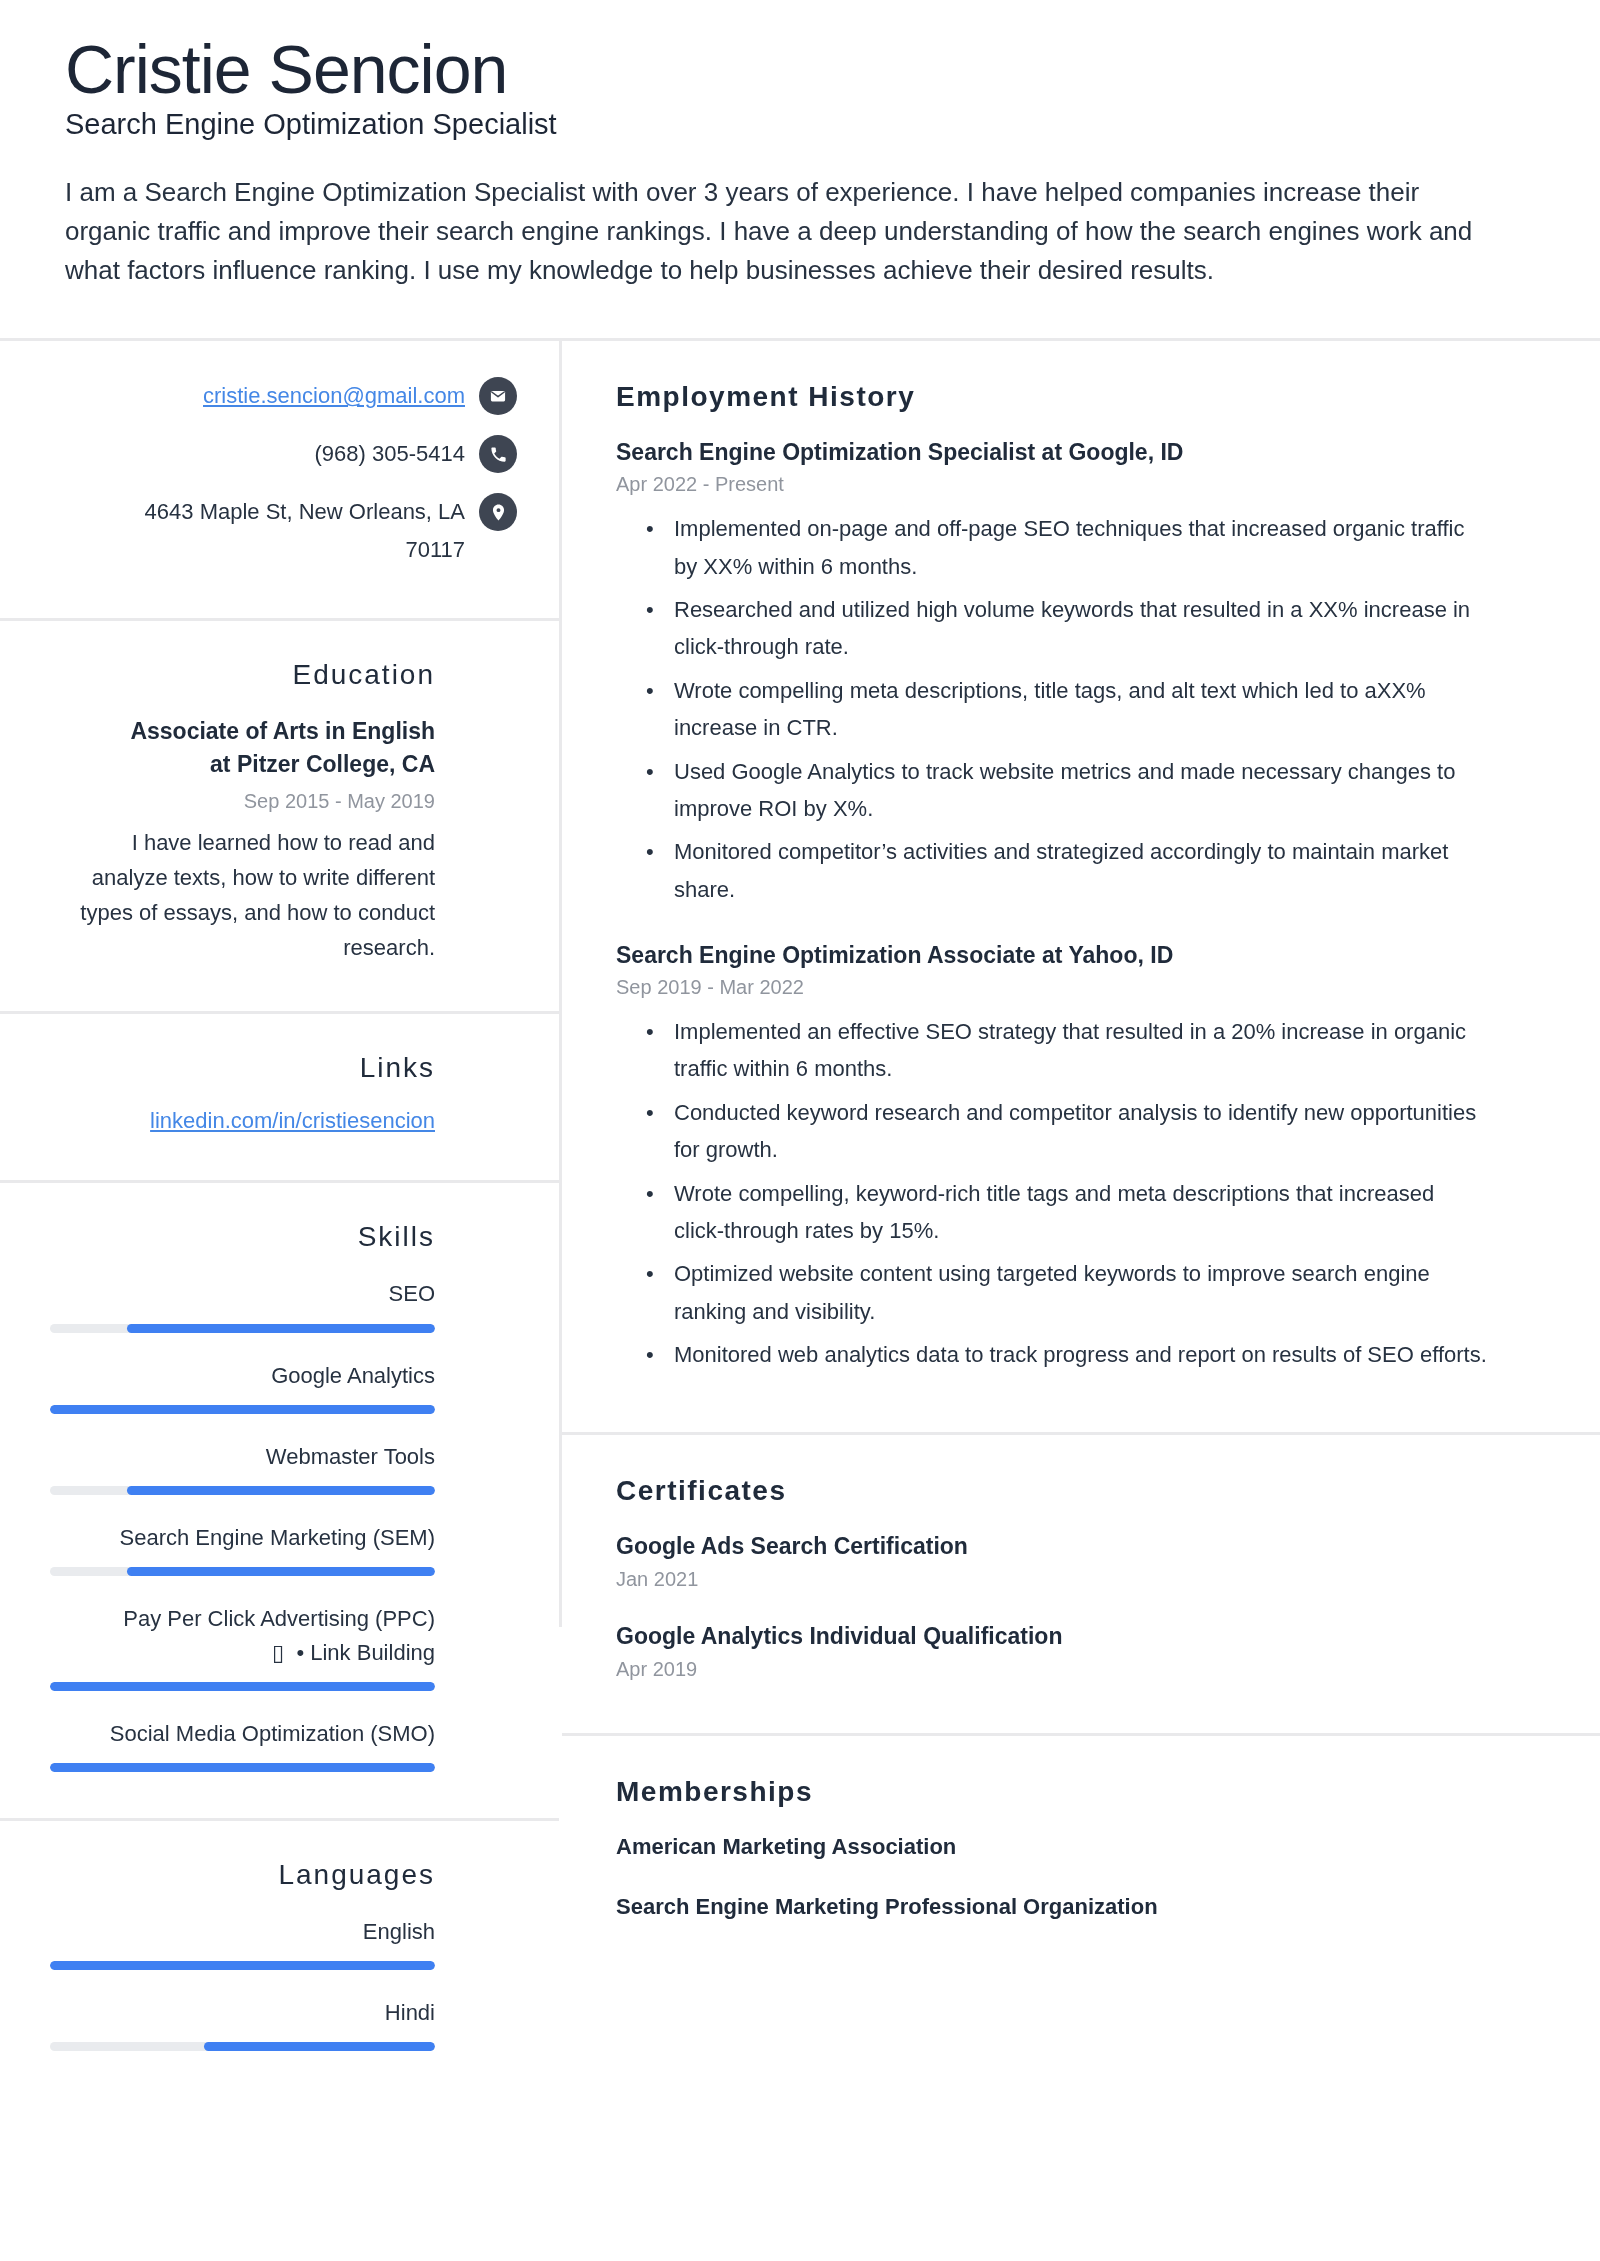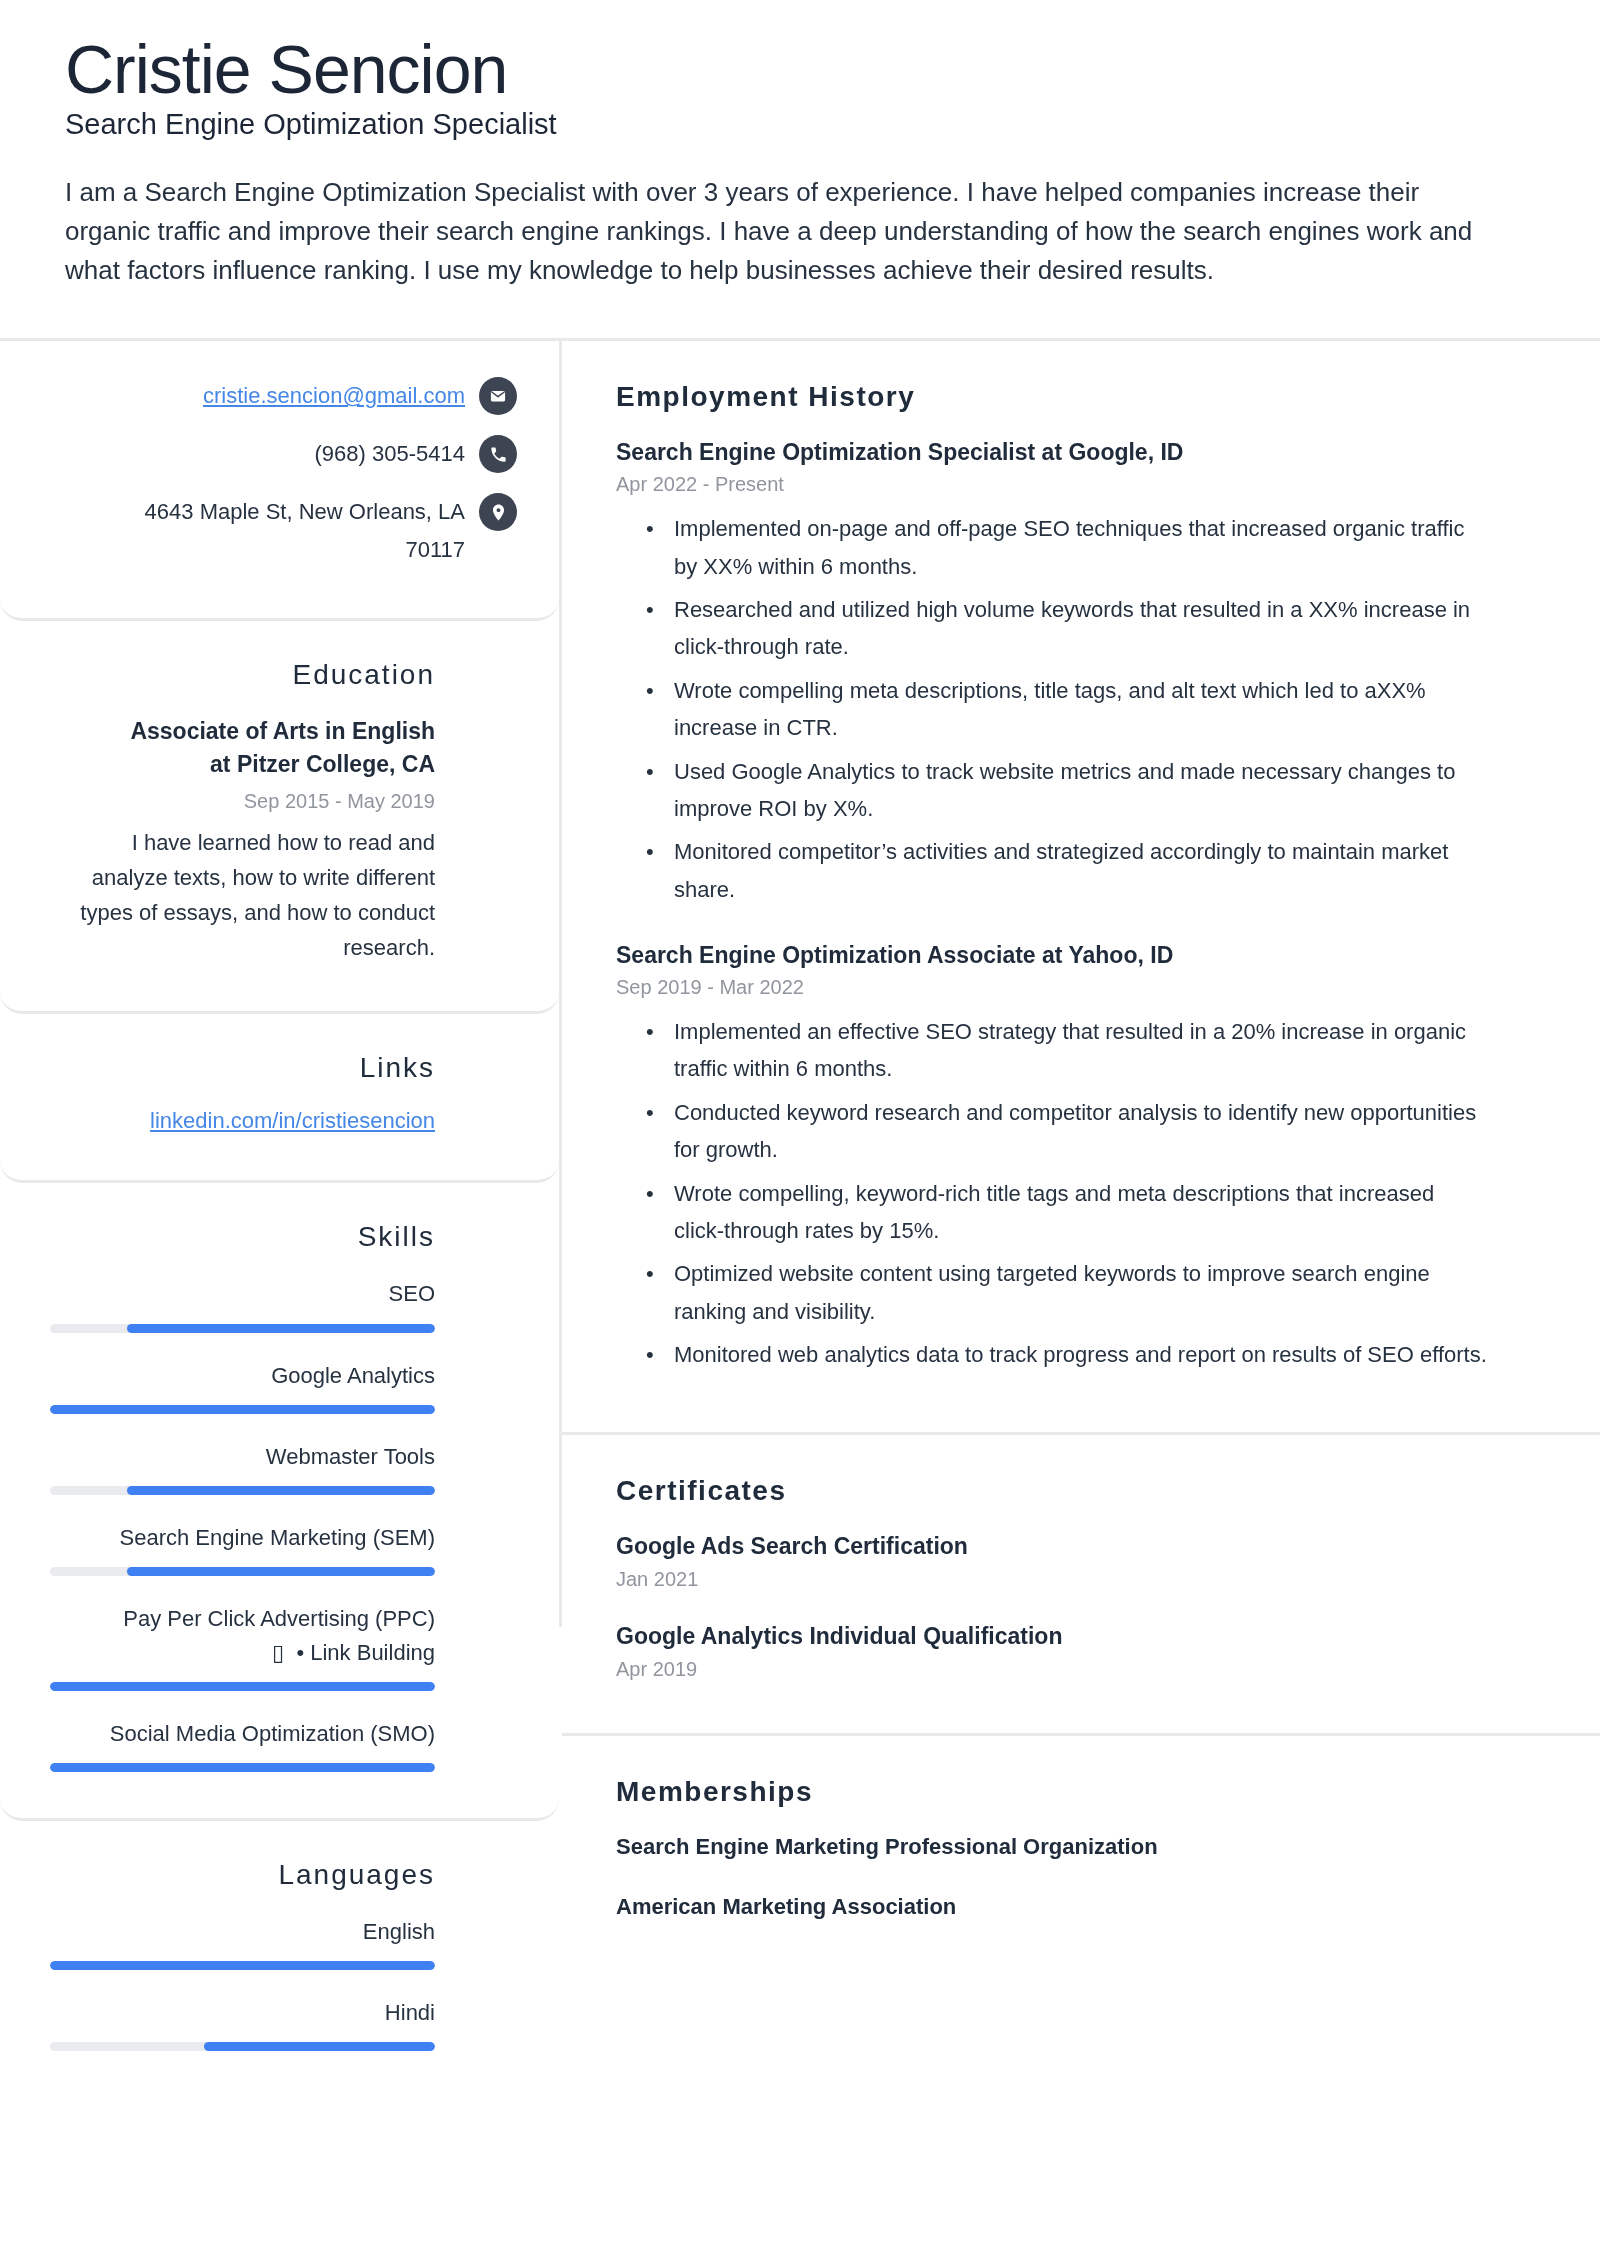--- a/index.html
+++ b/index.html
@@ -15,21 +15,21 @@
   
   .header { padding:30px 110px 48px 65px; border-bottom:3px solid #e9e9eb; }
   .name { font-size:68px; font-weight:400; color:#1d2636; letter-spacing:-1px; line-height:1.15; }
   .job-title { font-size:29px; font-weight:400; color:#1d2636; }
   .summary { font-size:26px; line-height:1.5; color:#273241; margin-top:32px; max-width:1430px; }
 
   
   .body { flex:1; display:flex; min-height:0; }
   .sidebar { width:562px; border-right:3px solid #e9e9eb; display:flex; flex-direction:column; }
   .main { flex:1; display:flex; flex-direction:column; }
-  .side-section { border-bottom:3px solid #e9e9eb; padding:38px 124px 46px 50px; text-align:right;border-radius:22px; }
+  .side-section { border-bottom:3px solid #e9e9eb; padding:38px 124px 46px 50px; text-align:right; }
   .side-section.contact { padding:36px 42px 50px 50px; }
   .side-section:last-child { border-bottom:none; flex:1; }
   .main-section { border-bottom:3px solid #e9e9eb; padding:40px 110px 52px 54px; }
   .main-section:last-child { border-bottom:none; flex:1; }
 
   .side-heading { font-size:28px; font-weight:400; color:#202b3b; letter-spacing:2px; margin-bottom:24px; }
   .main-heading { font-size:28px; font-weight:700; color:#202b3b; letter-spacing:1.5px; margin-bottom:26px; }
 
   
   .contact-row { display:flex; justify-content:flex-end; align-items:center; margin-bottom:20px; }
@@ -231,19 +231,19 @@
           <div class="date-muted">Jan 2021</div>
         </div>
         <div class="cert-item">
           <div class="cert-title">Google Analytics Individual Qualification</div>
           <div class="date-muted">Apr 2019</div>
         </div>
       </div>
 
       <div class="main-section">
         <div class="main-heading">Memberships</div>
+        <div class="member-item">American Marketing Association</div>
         <div class="member-item">Search Engine Marketing Professional Organization</div>
-        <div class="member-item">American Marketing Association</div>
       </div>
 
     </div>
   </div>
 </div>
 
 </body></html>

